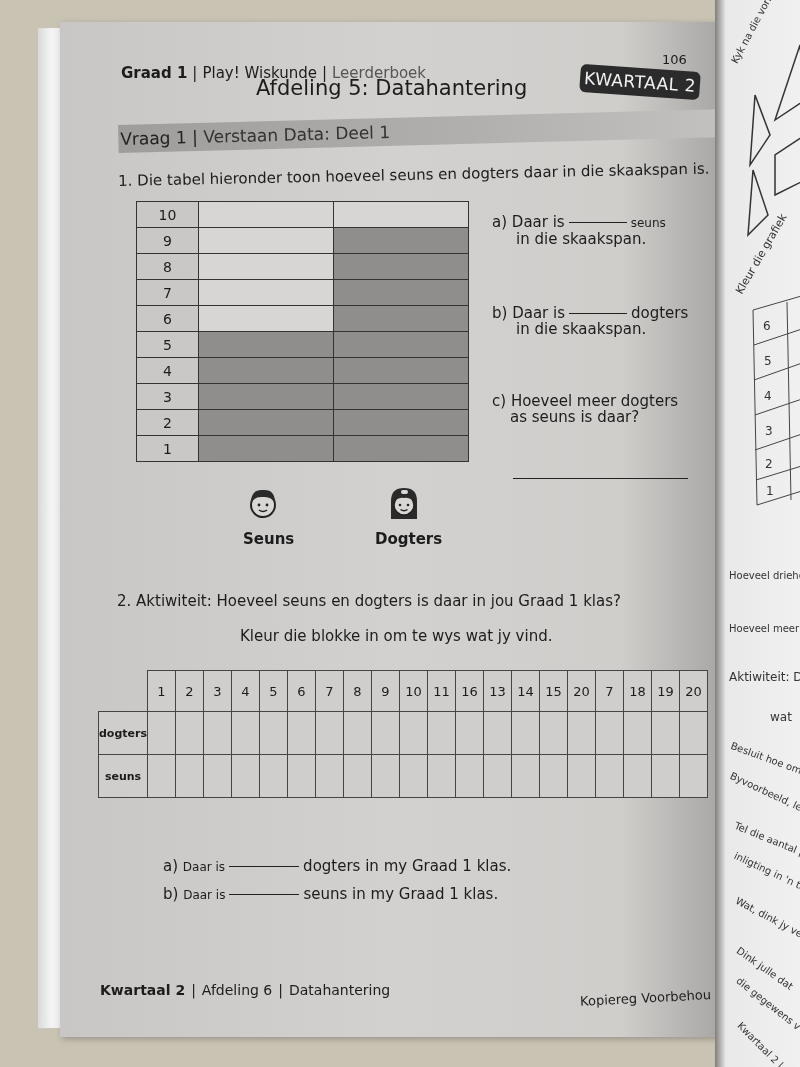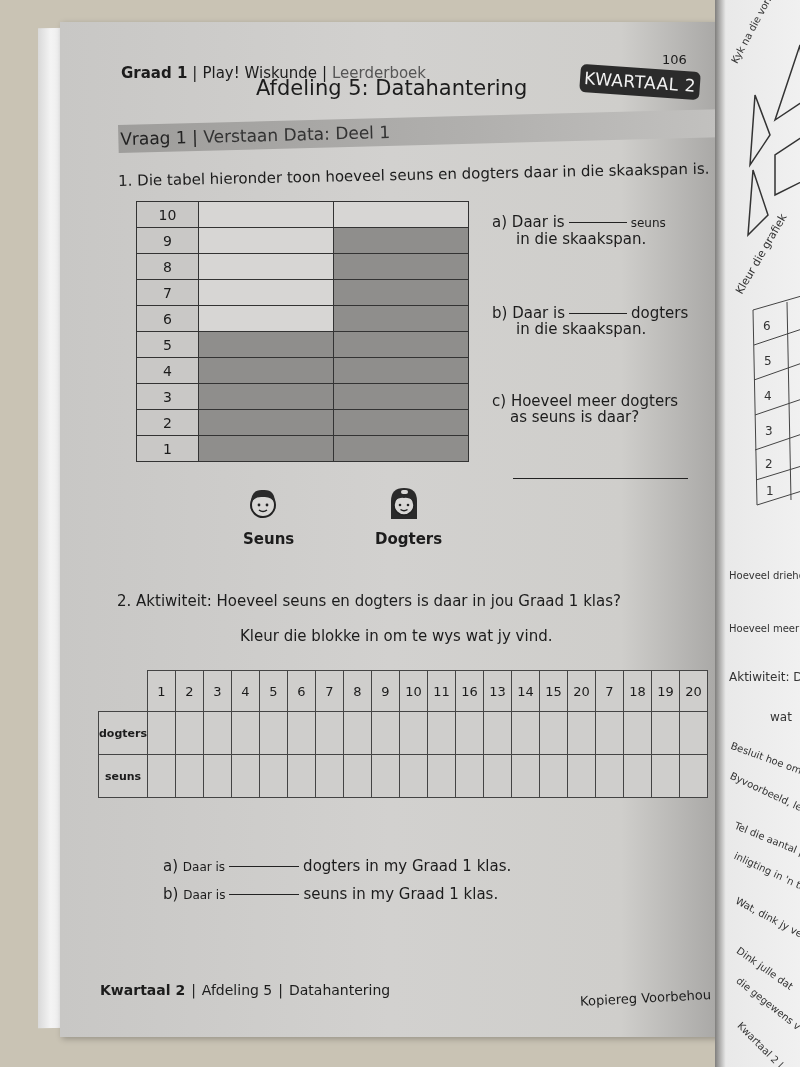--- a/index.html
+++ b/index.html
@@ -275,21 +275,21 @@
 <div class="b-line" style="left:163px;top:832px;margin-top:25px;">
   <span>a)</span>
   <span class="small">Daar is</span><span class="blank" style="width:70px"></span><span>dogters in my Graad 1 klas.</span>
 </div>
 <div class="b-line" style="left:163px;top:885px;">
   <span>b)</span>
   <span class="small">Daar is</span><span class="blank" style="width:70px"></span><span>seuns in my Graad 1 klas.</span>
 </div>
 
 <div class="footer-left">
-  <span>Kwartaal 2</span><span class="sep">|</span><span class="n">Afdeling 5</span><span class="sep">|</span><span class="n">Datahantering</span>
+  <span>Kwartaal 2</span><span class="sep">|</span><span class="n">Afdeling 6</span><span class="sep">|</span><span class="n">Datahantering</span>
 </div>
 <div class="footer-right">Kopiereg Voorbehou ©</div>
 
 <div class="right-page">
   <div class="rp-text" style="left:14px;top:60px;transform:rotate(-62deg);transform-origin:left top;">Kyk na die vorms hier</div>
   <svg class="rp-tri" style="left:30px;top:90px;" width="30" height="80" viewBox="0 0 30 80">
       <path d="M5 75 L10 5 L25 45Z" fill="none" stroke="#333" stroke-width="1.5"></path>
     </svg>
   <svg class="rp-tri" style="left:28px;top:165px;" width="30" height="75" viewBox="0 0 30 75">
       <path d="M5 70 L10 5 L25 50Z" fill="none" stroke="#333" stroke-width="1.5"></path>

